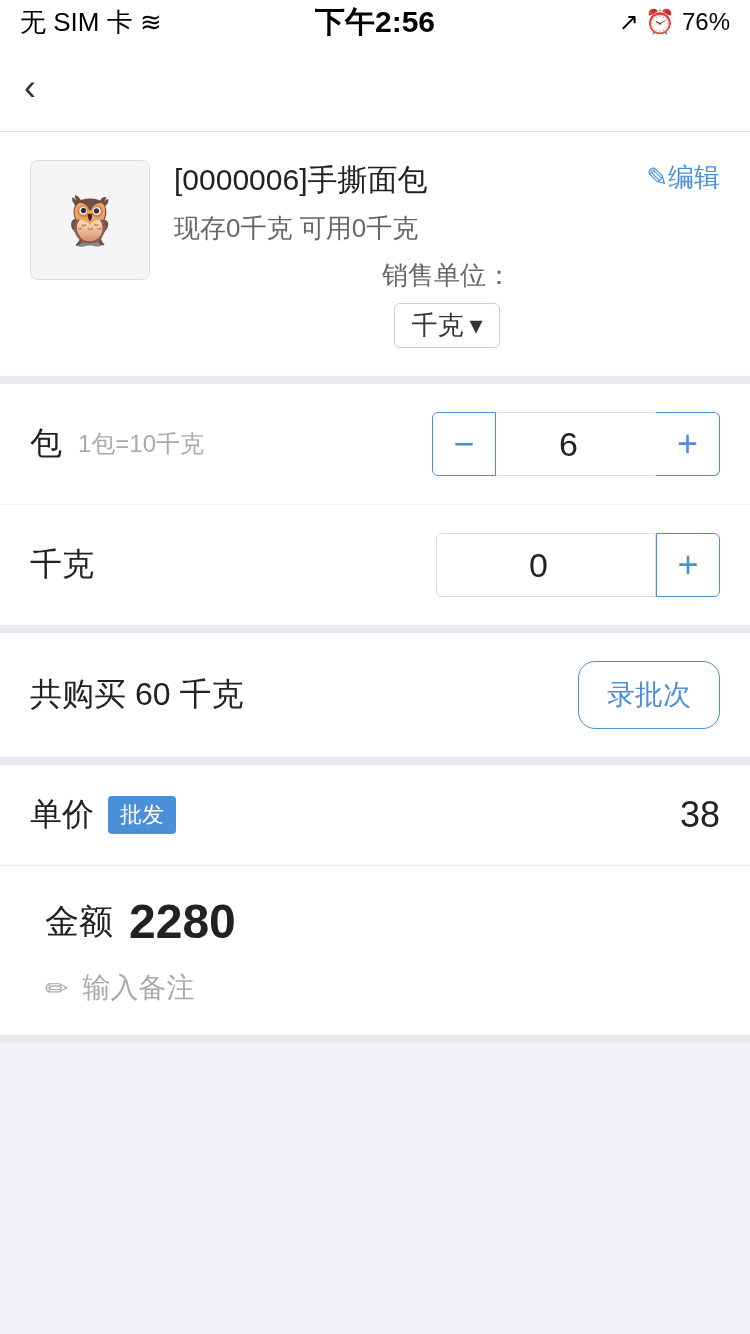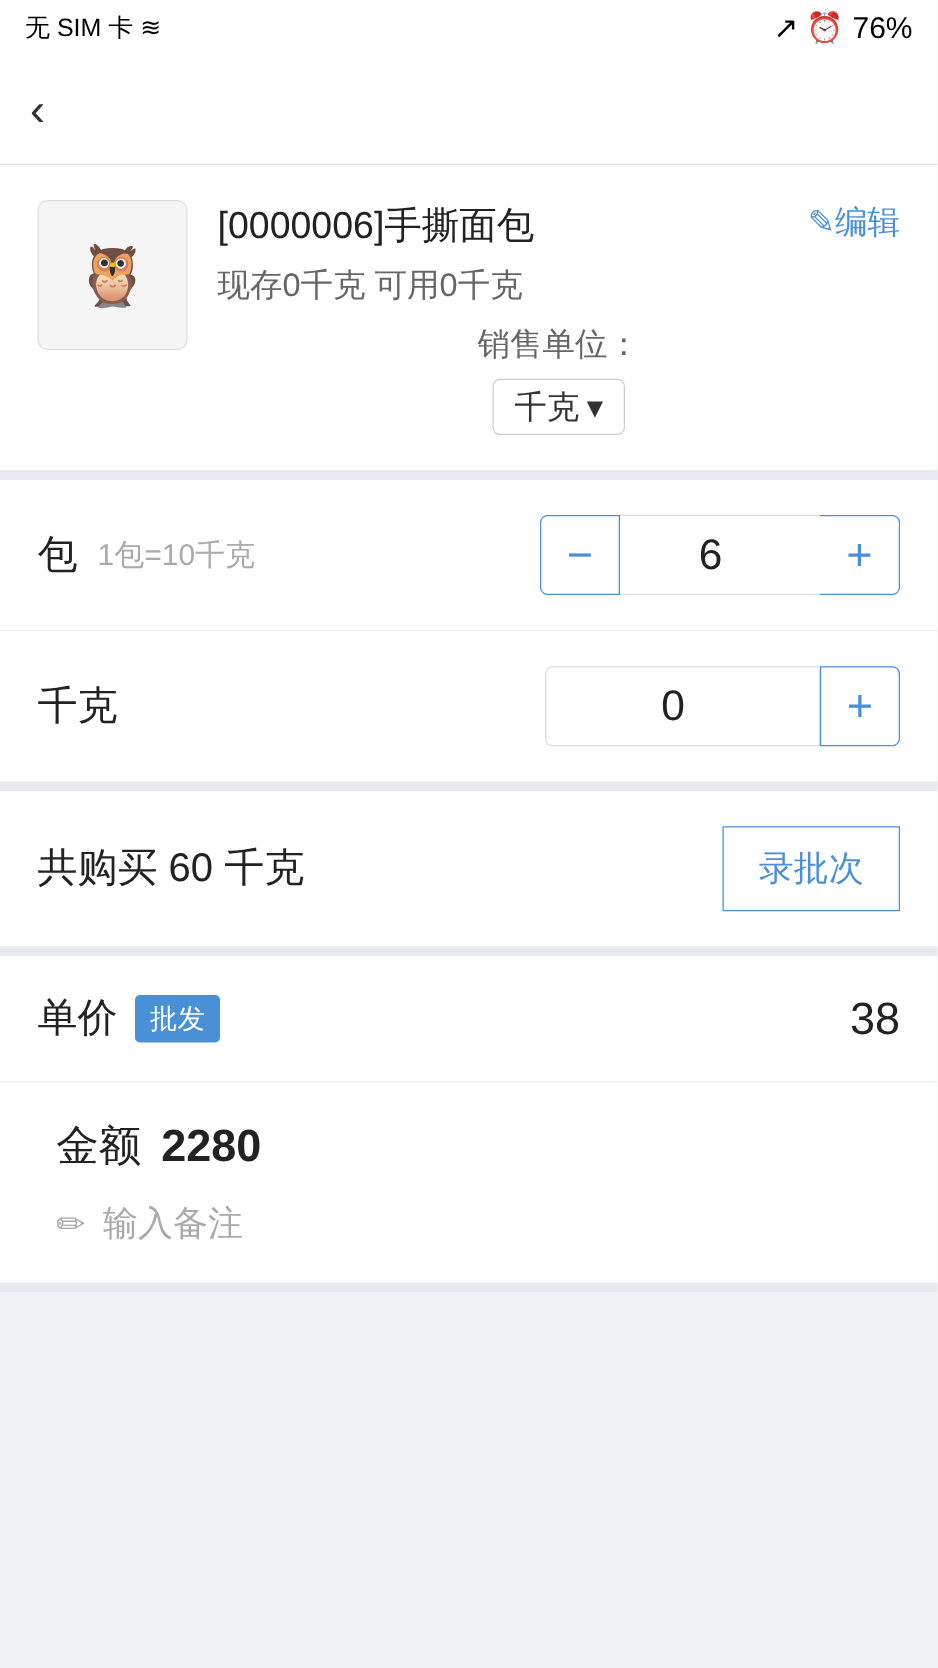--- a/index.html
+++ b/index.html
@@ -21,21 +21,21 @@
       align-items: center;
       justify-content: space-between;
       padding: 0 20px;
       font-size: 28px;
       font-weight: 500;
     }
     .status-left {
       display: flex;
       align-items: center;
       gap: 8px;
-      font-size: 20px;
+      font-size: 26px;
     }
     .status-center {
       font-size: 30px;
       font-weight: 600;
       position: absolute;
       left: 50%;
       transform: translateX(-50%);
     }
     .status-right {
       display: flex;
@@ -226,21 +226,21 @@
       border-bottom: 8px solid #e8eaf0;
       gap: 44px;
     }
     .summary-text {
       font-size: 32px;
       color: #222;
       font-weight: 500;
     }
     .batch-btn {
       border: 1px solid #4a90d9;
-      border-radius: 0;
+      border-radius: 17px;
       padding: 14px 28px;
       font-size: 28px;
       color: #4a90d9;
       background: #fff;
       cursor: pointer;
     }
 
     
     .price-section {
       background: #fff;
@@ -297,21 +297,21 @@
       align-items: center;
       gap: 16px;
       margin-bottom: 20px;
     }
     .amount-label {
       font-size: 34px;
       color: #222;
       font-weight: 500;
     }
     .amount-value {
-      font-size: 36px;
+      font-size: 48px;
       color: #222;
       font-weight: 600;
     }
     .remark-row {
       display: flex;
       align-items: center;
       gap: 14px;
     }
     .remark-text {
       font-size: 28px;
@@ -343,20 +343,21 @@
       letter-spacing: 4px;
     }
   </style>
 </head>
 <body>
 
 <div class="status-bar">
   <div class="status-left">
     <span>无 SIM 卡  ≋</span>
   </div>
+  <div class="status-center">下午2:56</div>
   <div class="status-right">
     <span>↗ ⏰ 76%</span>
   </div>
 </div>
 
 <div class="nav-bar">
   <div class="nav-back">‹</div>
 </div>
 
 <div class="product-card">

